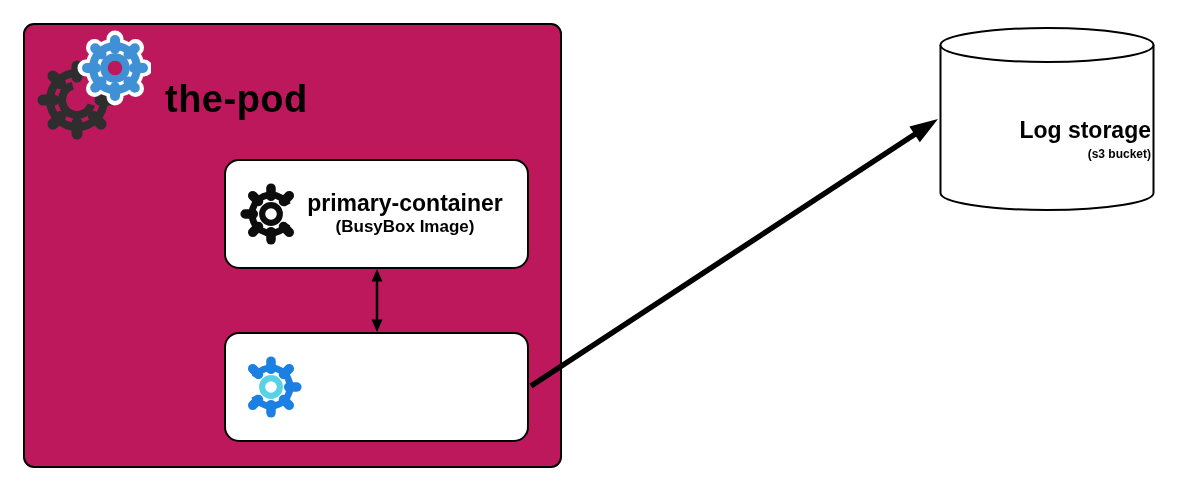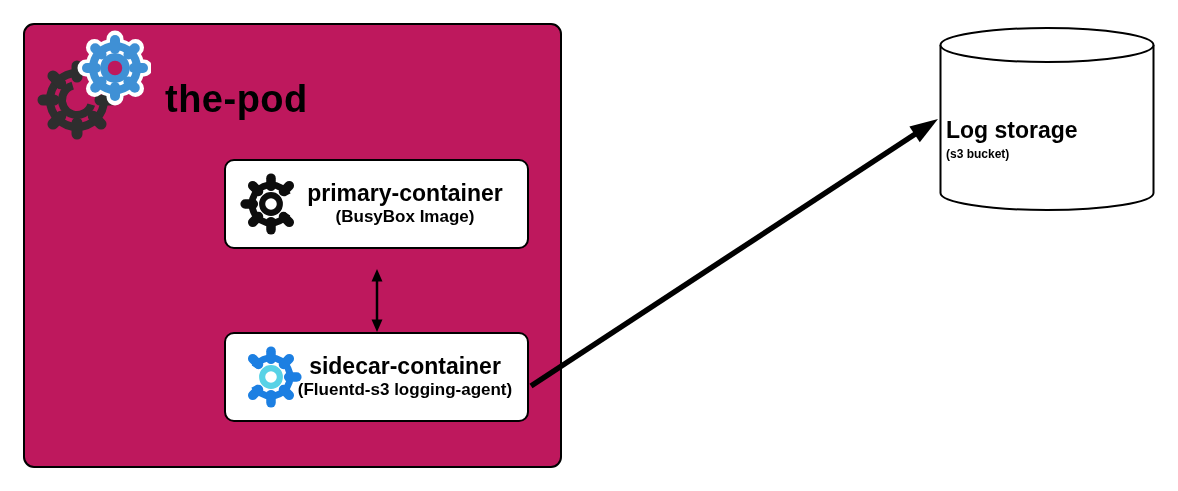--- a/index.html
+++ b/index.html
@@ -33,23 +33,23 @@
     font-size: 38px;
     font-weight: bold;
     line-height: 1;
     margin-left: 14px;
     margin-top: 52px;
     letter-spacing: 0.5px;
   }
   
   .cbox {
     position: absolute;
-    width: 305px; height: 90px;
+    width: 305px; height: 110px;
     border: 2.5px solid #000;
-    border-radius: 10px;
+    border-radius: 15px;
     background: #fff;
     box-sizing: border-box;
   }
   .cbox.primary { left: 199px; top: 134px; }
   .cbox.sidecar { left: 199px; top: 307px; }
   .cbox-icon {
     position: absolute;
     left: 11px; top: 50%;
     transform: translateY(-50%);
     width: 68px; height: 68px;
@@ -76,21 +76,21 @@
   
   .cylinder {
     position: absolute;
     left: 939px; top: 26px;
     width: 216px; height: 186px;
   }
   .cylinder svg { position: absolute; left: 0; top: 0; }
   .cyl-text {
     position: absolute;
     left: 0; right: 4px; top: 92px;
-    text-align: left;
+    text-align: right;
     padding-left: 7px;
   }
   .cyl-title { font-size: 23px; font-weight: bold; line-height: 1.1; }
   .cyl-sub { font-size: 12px; font-weight: bold; line-height: 1.1; margin-top: 5px; }
   
   .overlay {
     position: absolute;
     left: 0; top: 0;
     width: 1178px; height: 491px;
     pointer-events: none;
@@ -183,24 +183,20 @@
             <line x1="76" y1="50" x2="88" y2="50" transform="rotate(45 50 50)"></line>
             <line x1="76" y1="50" x2="88" y2="50" transform="rotate(90 50 50)"></line>
             <line x1="76" y1="50" x2="88" y2="50" transform="rotate(135 50 50)"></line>
             <line x1="76" y1="50" x2="88" y2="50" transform="rotate(225 50 50)"></line>
             <line x1="76" y1="50" x2="88" y2="50" transform="rotate(270 50 50)"></line>
             <line x1="76" y1="50" x2="88" y2="50" transform="rotate(315 50 50)"></line>
           </g>
           <circle cx="50" cy="50" r="13" stroke-width="9" stroke="#58d2e6"></circle>
         </g>
       </svg>
-      <div class="cbox-text">
-        <div class="cbox-title">sidecar-container</div>
-        <div class="cbox-sub">(Fluentd-s3 logging-agent)</div>
-      </div>
     </div>
   </div>
 
   <div class="cylinder">
     <svg width="216" height="186" viewBox="0 0 216 186">
       <path d="M1.5 19 V167 A106.5 17 0 0 0 214.5 167 V19" fill="#ffffff" stroke="currentColor" stroke-width="2" color="#000000"></path>
       <ellipse cx="108" cy="19" rx="106.5" ry="17" fill="#ffffff" stroke="currentColor" stroke-width="2" color="#000000"></ellipse>
     </svg>
     <div class="cyl-text">
       <div class="cyl-title">Log storage</div>

